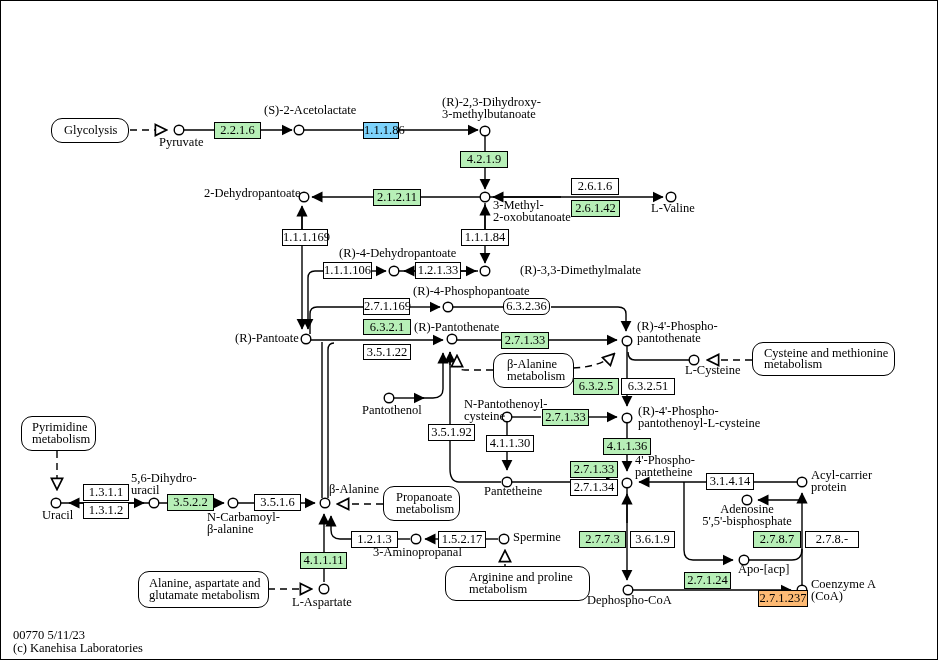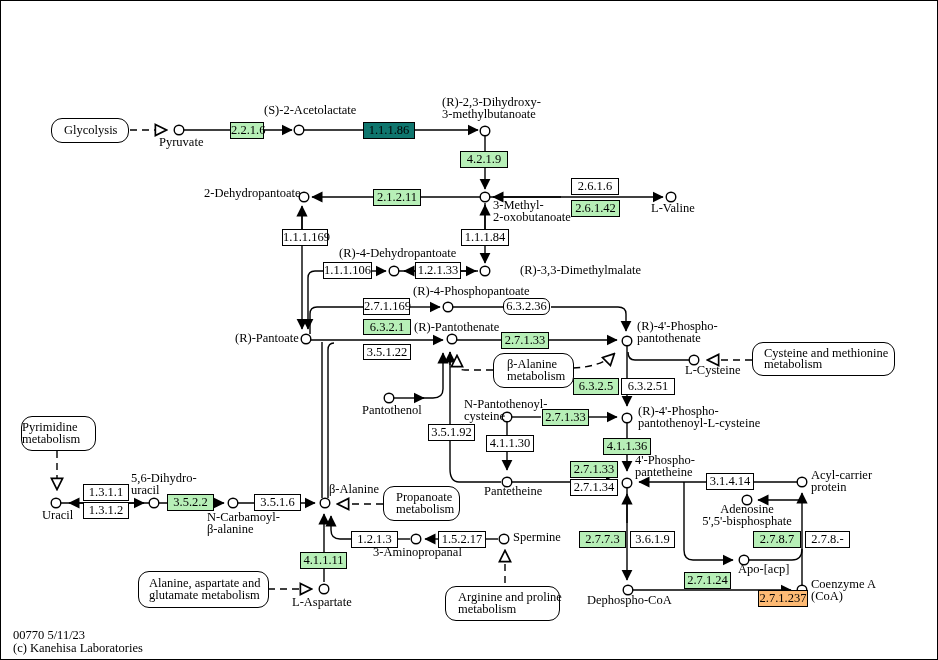--- a/index.html
+++ b/index.html
@@ -130,22 +130,22 @@
         <circle cx="627" cy="589" r="4.8"></circle>
         <circle cx="801" cy="589" r="4.8"></circle>
         <circle cx="801" cy="481" r="4.8"></circle>
         <circle cx="746" cy="499" r="4.8"></circle>
         <circle cx="743" cy="559" r="4.8"></circle>
       </g>
   </svg>
 
 
   <div id="boxes">
-      <div class="ec" style="left: 213px; top: 121px; width: 34px; height: 17px; background: rgb(183, 239, 183); margin-left: 16px;">2.2.1.6</div>
-      <div class="ec" style="left: 362px; top: 121px; width: 52px; height: 17px; background: #0f766e;">1.1.1.86</div>
+      <div class="ec" style="left: 213px; top: 121px; width: 47px; height: 17px; background: rgb(183, 239, 183);">2.2.1.6</div>
+      <div class="ec" style="left: 362px; top: 121px; width: 36px; height: 17px; background: #7dd3fc;">1.1.1.86</div>
       <div class="ec" style="left: 459px; top: 150px; width: 48px; height: 17px; background: rgb(183, 239, 183);">4.2.1.9</div>
       <div class="ec" style="left: 372px; top: 188px; width: 48px; height: 17px; background: rgb(183, 239, 183);">2.1.2.11</div>
       <div class="ec" style="left: 570px; top: 177px; width: 48px; height: 17px; background: rgb(255, 255, 255);">2.6.1.6</div>
       <div class="ec" style="left: 570px; top: 199px; width: 49px; height: 17px; background: rgb(183, 239, 183);">2.6.1.42</div>
       <div class="ec" style="left: 460px; top: 228px; width: 48px; height: 17px; background: rgb(255, 255, 255);">1.1.1.84</div>
       <div class="ec" style="left: 281px; top: 228px; width: 46px; height: 17px; background: rgb(255, 255, 255);">1.1.1.169</div>
       <div class="ec" style="left: 322px; top: 261px; width: 49px; height: 17px; background: rgb(255, 255, 255);">1.1.1.106</div>
       <div class="ec" style="left: 414px; top: 261px; width: 46px; height: 17px; background: rgb(255, 255, 255);">1.2.1.33</div>
       <div class="ec" style="left: 362px; top: 297px; width: 47px; height: 17px; background: rgb(255, 255, 255);">2.7.1.169</div>
       <div class="ec" style="left: 502px; top: 297px; width: 47px; height: 17px; background: rgb(255, 255, 255); border-radius: 7px;">6.3.2.36</div>
@@ -157,21 +157,21 @@
       <div class="ec" style="left: 541px; top: 408px; width: 47px; height: 17px; background: rgb(183, 239, 183);">2.7.1.33</div>
       <div class="ec" style="left: 427px; top: 423px; width: 47px; height: 17px; background: rgb(255, 255, 255);">3.5.1.92</div>
       <div class="ec" style="left: 485px; top: 434px; width: 48px; height: 17px; background: rgb(255, 255, 255);">4.1.1.30</div>
       <div class="ec" style="left: 602px; top: 437px; width: 48px; height: 17px; background: rgb(183, 239, 183);">4.1.1.36</div>
       <div class="ec" style="left: 569px; top: 460px; width: 48px; height: 17px; background: rgb(183, 239, 183);">2.7.1.33</div>
       <div class="ec" style="left: 569px; top: 478px; width: 48px; height: 17px; background: rgb(255, 255, 255);">2.7.1.34</div>
       <div class="ec" style="left: 705px; top: 472px; width: 48px; height: 17px; background: rgb(255, 255, 255);">3.1.4.14</div>
       <div class="ec" style="left: 578px; top: 530px; width: 47px; height: 17px; background: rgb(183, 239, 183);">2.7.7.3</div>
       <div class="ec" style="left: 629px; top: 530px; width: 45px; height: 17px; background: rgb(255, 255, 255);">3.6.1.9</div>
       <div class="ec" style="left: 752px; top: 530px; width: 48px; height: 17px; background: rgb(183, 239, 183);">2.7.8.7</div>
-      <div class="ec" style="left: 804px; top: 530px; width: 45px; height: 17px; background: rgb(255, 255, 255);">2.7.8.-</div>
+      <div class="ec" style="left: 804px; top: 530px; width: 54px; height: 17px; background: rgb(255, 255, 255);">2.7.8.-</div>
       <div class="ec" style="left: 683px; top: 571px; width: 47px; height: 17px; background: rgb(183, 239, 183);">2.7.1.24</div>
       <div class="ec" style="left: 719px; top: 589px; width: 50px; height: 17px; background: #fdba74; margin-left: 38px;">2.7.1.237</div>
       <div class="ec" style="left: 82px; top: 483px; width: 46px; height: 17px; background: rgb(255, 255, 255);">1.3.1.1</div>
       <div class="ec" style="left: 82px; top: 501px; width: 46px; height: 17px; background: rgb(255, 255, 255);">1.3.1.2</div>
       <div class="ec" style="left: 166px; top: 493px; width: 47px; height: 17px; background: rgb(183, 239, 183);">3.5.2.2</div>
       <div class="ec" style="left: 253px; top: 493px; width: 47px; height: 17px; background: rgb(255, 255, 255);">3.5.1.6</div>
       <div class="ec" style="left: 299px; top: 551px; width: 47px; height: 17px; background: rgb(183, 239, 183);">4.1.1.11</div>
       <div class="ec" style="left: 350px; top: 530px; width: 47px; height: 17px; background: rgb(255, 255, 255);">1.2.1.3</div>
       <div class="ec" style="left: 437px; top: 530px; width: 48px; height: 17px; background: rgb(255, 255, 255);">1.5.2.17</div>
     </div>
@@ -275,41 +275,41 @@
         <div>5',5'-bisphosphate</div>
       </div>
       <div class="lbl" style="left: 737px; top: 563px;">
         <div>Apo-[acp]</div>
       </div>
     </div>
   <div id="links">
       <div class="plink" style="left: 50px; top: 117px; width: 78px; height: 25px; padding-left: 12px;">
         <div>Glycolysis</div>
       </div>
-      <div class="plink" style="left: 20px; top: 415px; width: 75px; height: 35px; padding-left: 0;">
+      <div class="plink" style="left: 20px; top: 415px; width: 75px; height: 35px; padding-left: 10px;">
         <div>Pyrimidine</div>
         <div>metabolism</div>
       </div>
       <div class="plink" style="left: 492px; top: 352px; width: 81px; height: 35px; padding-left: 13px;">
         <div>β-Alanine</div>
         <div>metabolism</div>
       </div>
       <div class="plink" style="left: 751px; top: 341px; width: 143px; height: 34px; padding-left: 11px;">
         <div>Cysteine and methionine</div>
         <div>metabolism</div>
       </div>
       <div class="plink" style="left: 382px; top: 485px; width: 77px; height: 35px; padding-left: 12px;">
         <div>Propanoate</div>
         <div>metabolism</div>
       </div>
       <div class="plink" style="left: 137px; top: 570px; width: 131px; height: 37px; padding-left: 10px;">
         <div>Alanine, aspartate and</div>
         <div>glutamate metabolism</div>
       </div>
-      <div class="plink" style="left: 444px; top: 585px; width: 115px; height: 35px; padding-left: 12px;">
+      <div class="plink" style="left: 444px; top: 565px; width: 145px; height: 35px; padding-left: 23px;">
         <div>Arginine and proline</div>
         <div>metabolism</div>
       </div>
     </div>
 
   <div class="footer-line" style="top:628px">00770 5/11/23</div>
   <div class="footer-line" style="top:641px">(c) Kanehisa Laboratories</div>
 </div>
 
 </body></html>

